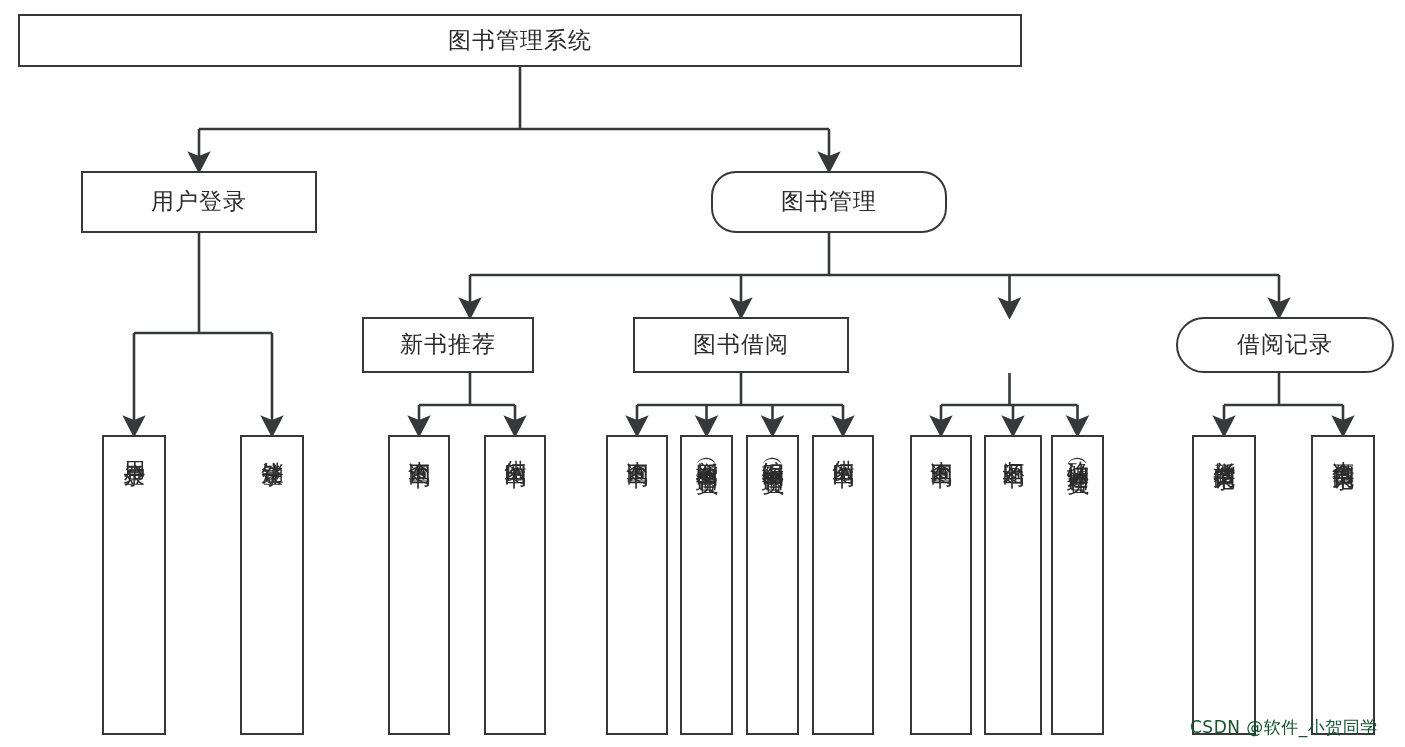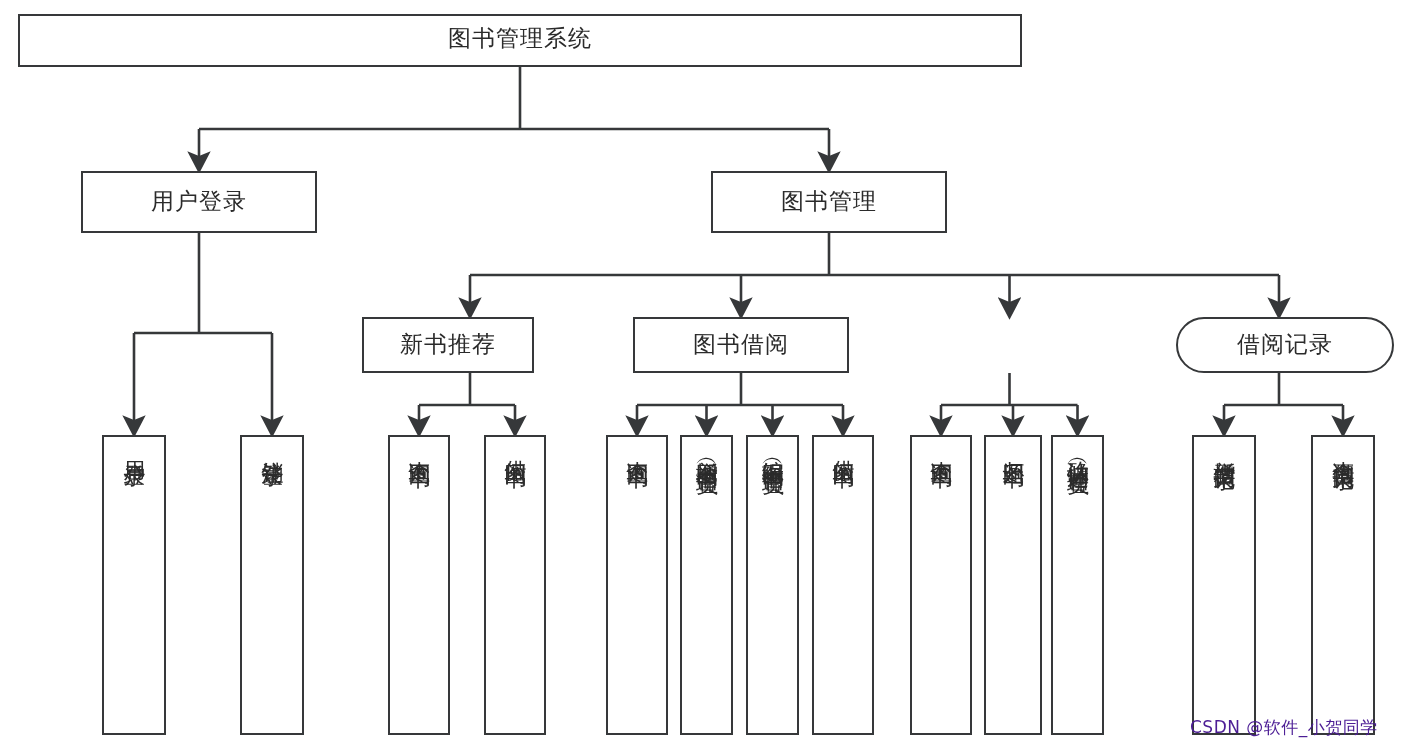--- a/index.html
+++ b/index.html
@@ -36,40 +36,39 @@
     justify-content: center;
     color: #2b2b2b;
   }
   .node.horizontal {
     font-size: 23px;
     letter-spacing: 1px;
     line-height: 1.2;
   }
   .node.root {
     font-size: 23px;
-    font-family: Liberation Mono, monospace;
   }
   .node.vertical {
     align-items: flex-start;
     justify-content: center;
     padding-top: 6px;
   }
   .vlabel {
     writing-mode: vertical-rl;
     text-orientation: upright;
     font-size: 22px;
     line-height: 1.22;
     letter-spacing: 2px;
     white-space: nowrap;
     color: #2b2b2b;
   }
   .watermark {
     position: absolute;
     font-size: 17px;
-    color: #4c1d95;
+    color: #14532d;
     white-space: nowrap;
     letter-spacing: 0.5px;
   }
 </style>
 </head>
 <body>
 
 <div id="diagram-root">
 
   <svg id="edge-layer" viewBox="0 0 1405 747" width="1405" height="747" xmlns="http://www.w3.org/2000/svg">
@@ -108,21 +107,21 @@
       </g>
   </svg>
 
   <div class="node root horizontal" style="left: 18px; top: 14px; width: 1004px; height: 53px;">
     <span>图书管理系统</span>
   </div>
 
   <div class="node horizontal" style="left: 81px; top: 171px; width: 236px; height: 62px;">
     <span>用户登录</span>
   </div>
-  <div class="node horizontal" style="left: 711px; top: 171px; width: 236px; height: 62px;">
+  <div class="node horizontal" style="left: 711px; top: 171px; width: 236px; height: 62px; border-radius: 25px;">
     <span>图书管理</span>
   </div>
 
   <div class="node horizontal" style="left: 362px; top: 317px; width: 172px; height: 56px;">
     <span>新书推荐</span>
   </div>
   <div class="node horizontal" style="left: 633px; top: 317px; width: 216px; height: 56px;">
     <span>图书借阅</span>
   </div>
   <div class="node horizontal" style="left: 1176px; top: 317px; width: 218px; height: 56px; border-radius: 28px;">

